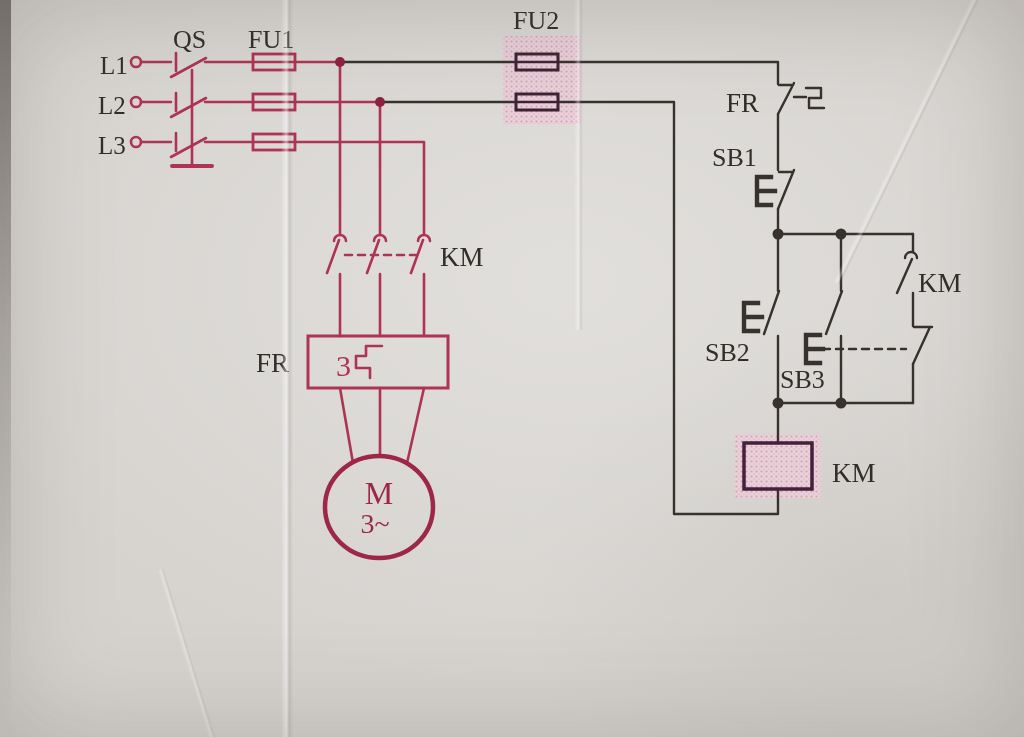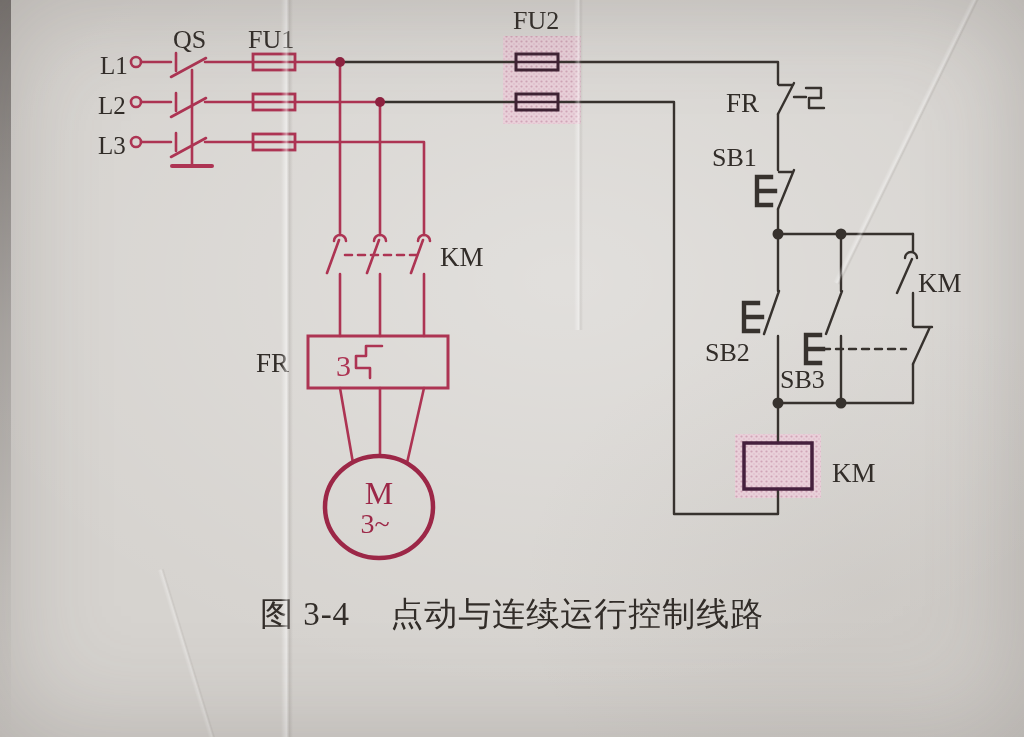--- a/index.html
+++ b/index.html
@@ -190,23 +190,20 @@
       <text class="lbl-pm" x="375" y="533" font-size="28" text-anchor="middle">3~</text>
       <text class="lbl" x="726" y="112" font-size="27">FR</text>
       <text class="lbl" x="712" y="166" font-size="26">SB1</text>
       <text class="lbl" x="705" y="361" font-size="26">SB2</text>
       <text class="lbl" x="780" y="388" font-size="26">SB3</text>
       <text class="lbl" x="918" y="292" font-size="27">KM</text>
       <text class="lbl" x="832" y="482" font-size="27">KM</text>
     </g>
   </svg>
 
-  <div class="caption">
-    <span class="fig-no">图 3-4</span><span>点动与连续运行控制线路</span>
-  </div>
 
   <div class="edge-left"></div>
   <div class="crease crease-v1"></div>
   <div class="crease crease-v2"></div>
   <div class="crease crease-d1"></div>
   <div class="crease crease-d2"></div>
   <div class="vignette"></div>
 </div>
 
 </body></html>

